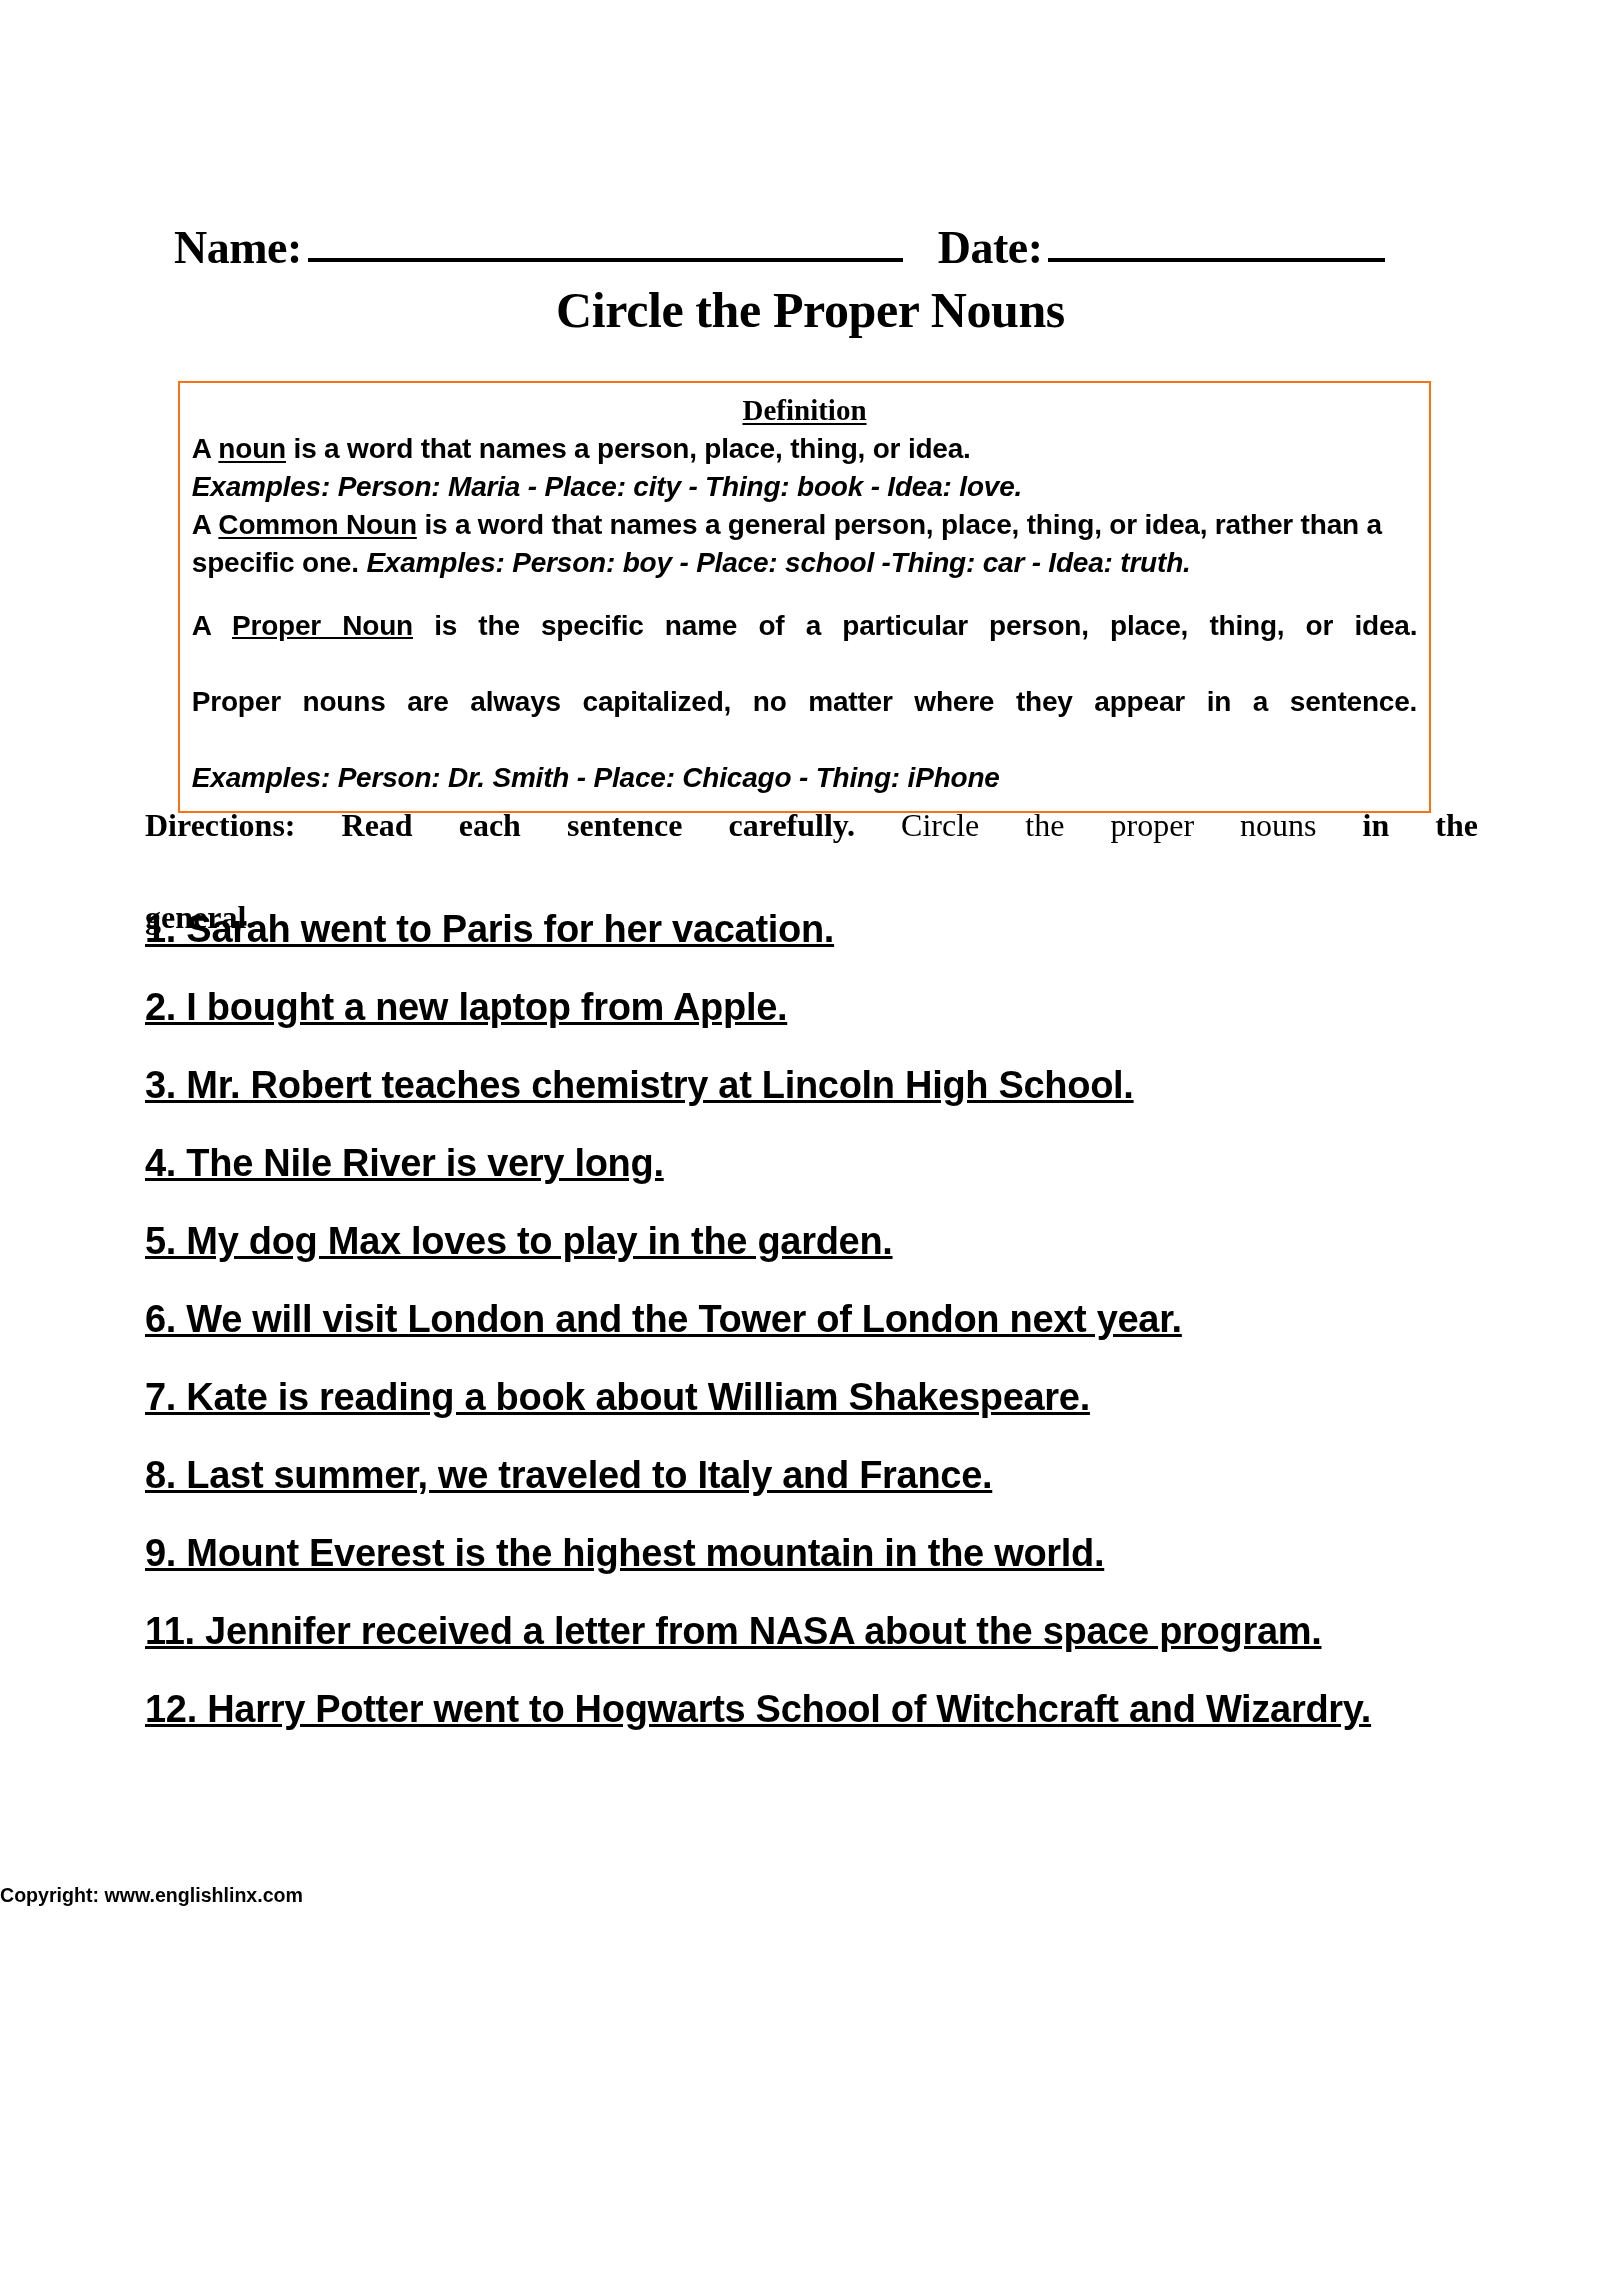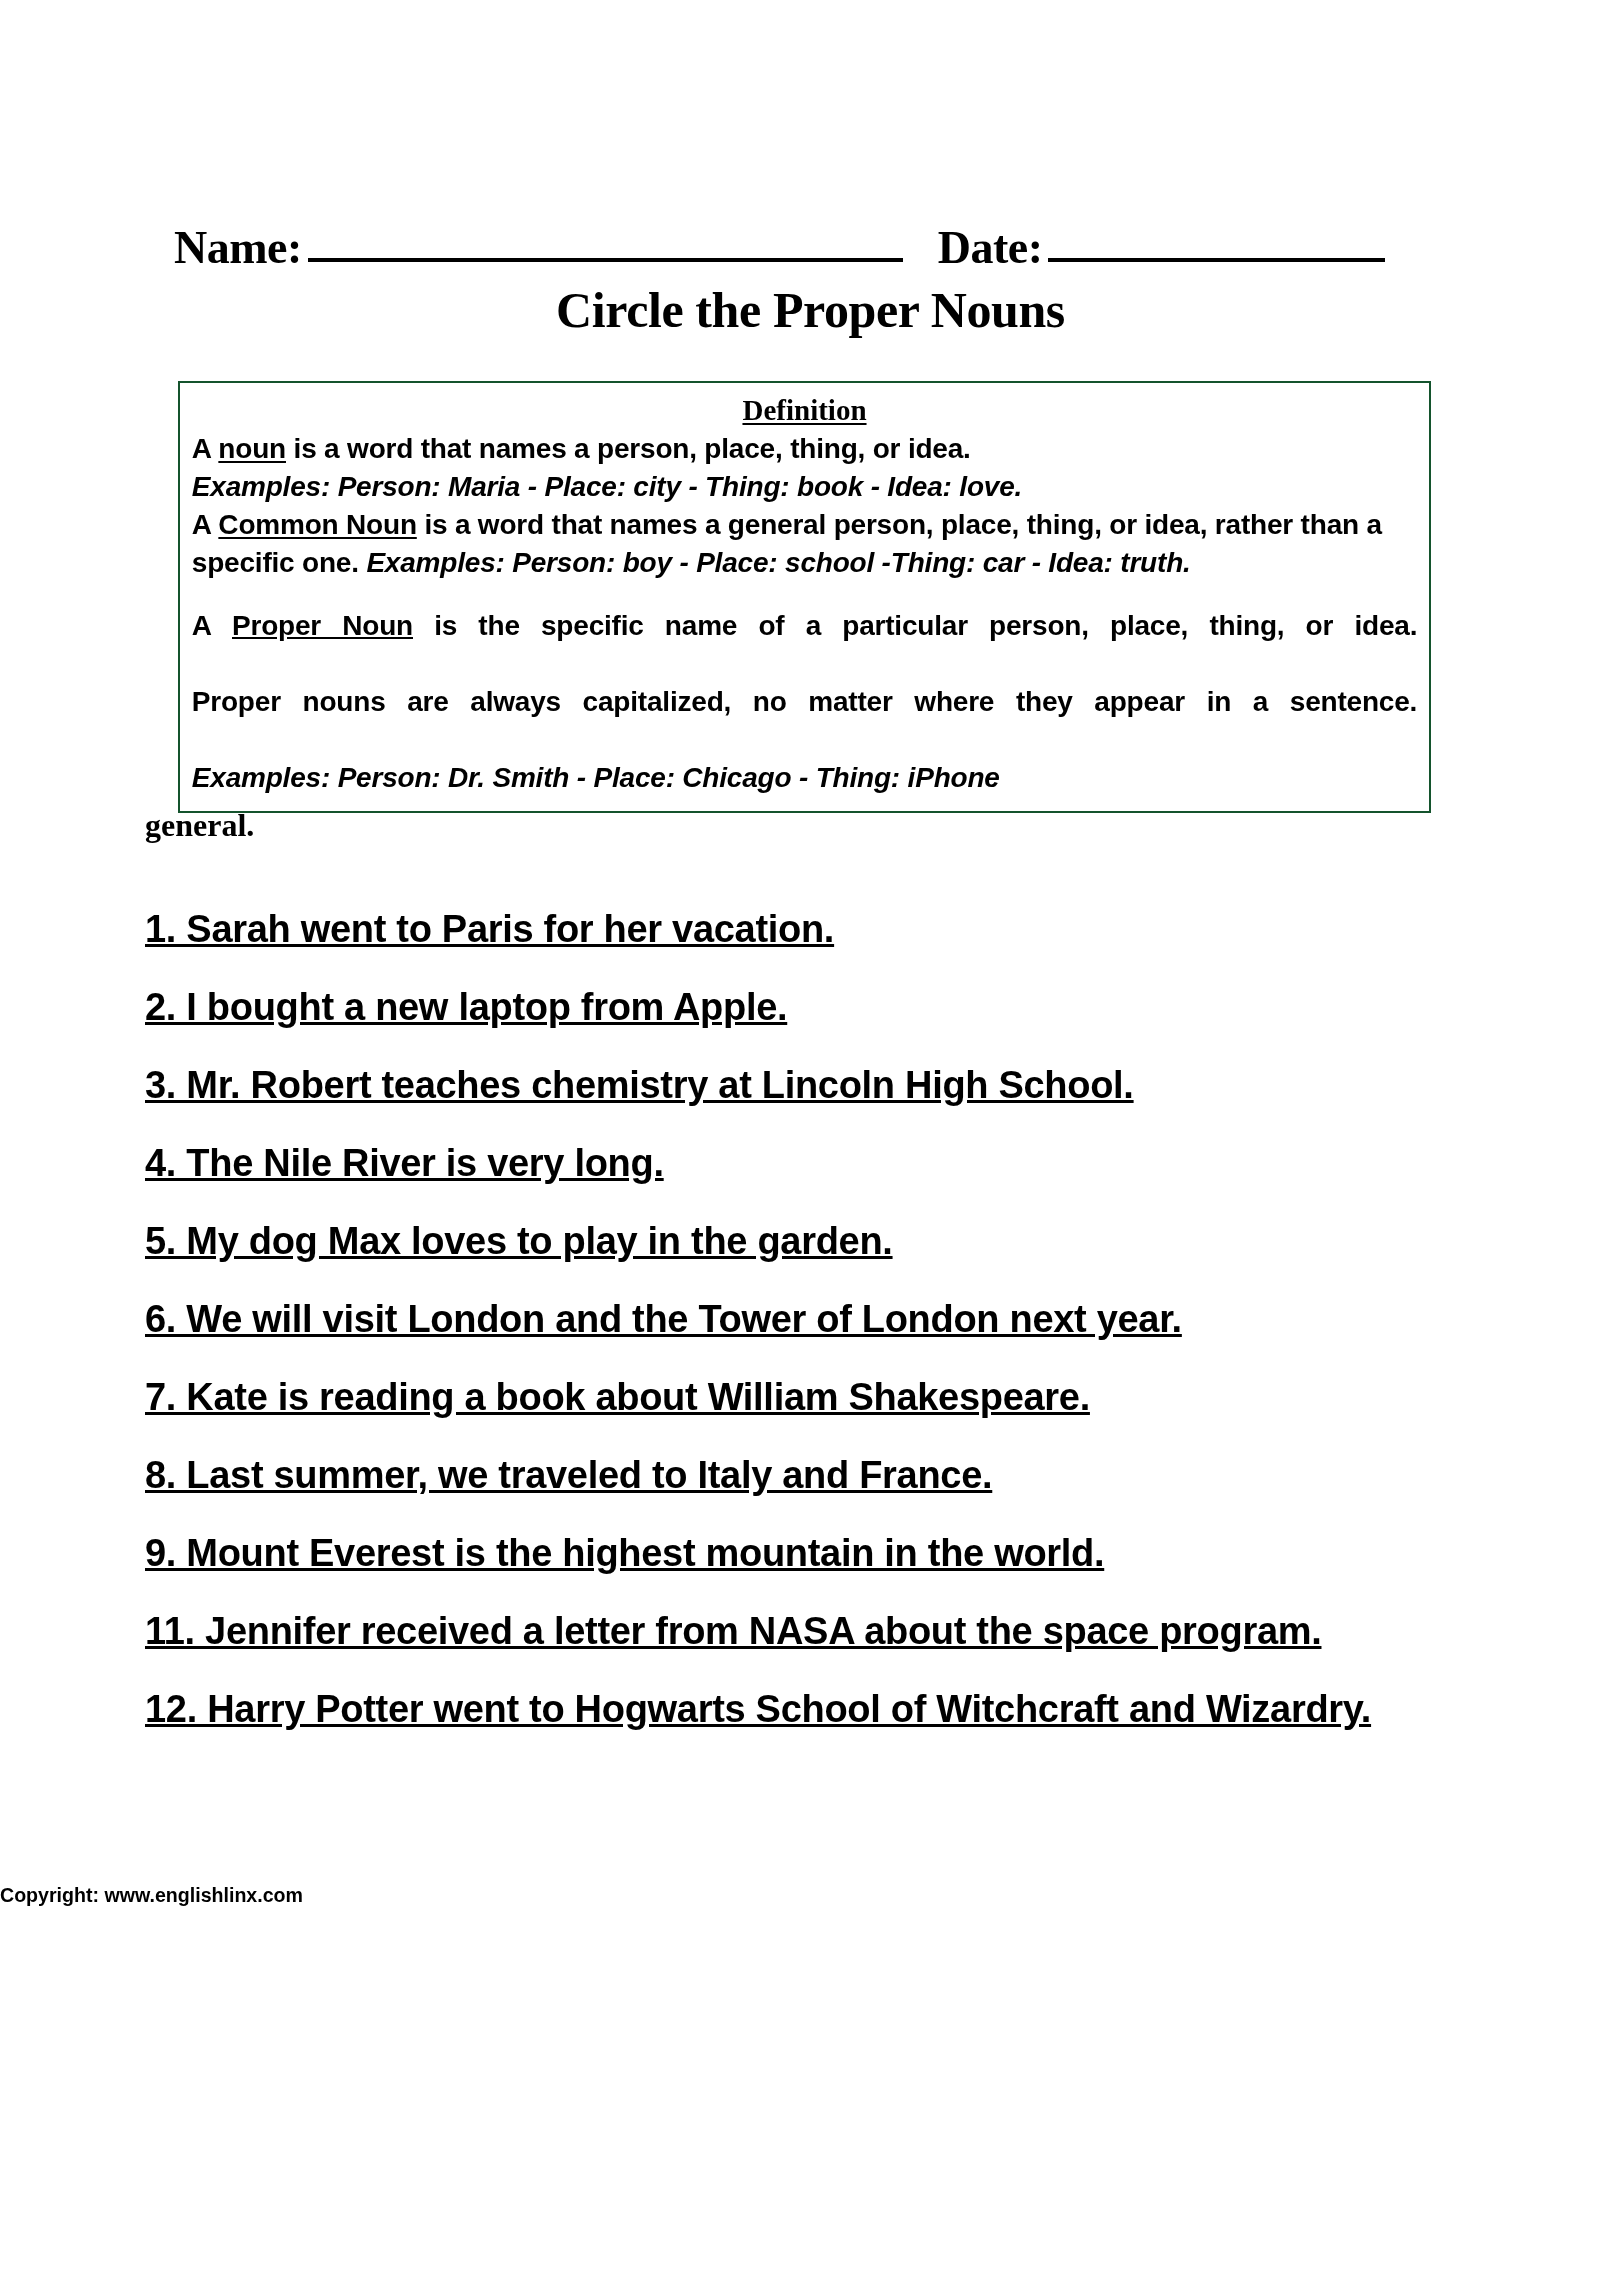--- a/index.html
+++ b/index.html
@@ -67,21 +67,21 @@
   }
 
   
   .def-box {
     position: absolute;
     left: 178px;
     top: 381px;
     width: 1253px;
     min-height: 384px;
     box-sizing: border-box;
-    border: 2px solid #14532d;
+    border: 2px solid #f97316;
     background: #ffffff;
     padding: 7.8px 11.8px 13.7px 11.8px;
   }
   .def-heading {
     text-align: center;
     font-family: "Liberation Serif", serif;
     font-weight: bold;
     font-size: 29px;
     line-height: 39px;
     text-decoration: underline;
@@ -197,20 +197,21 @@
     <div class="def-line"><span>A </span><u>Common Noun</u><span> is a word that names a general person, place, thing, or idea, rather than a specific one. </span><i>Examples: Person: boy - Place: school -Thing: car - Idea:  truth.</i></div>
 
     <div class="def-para">
       <span class="just-line"><span>A </span><u>Proper Noun</u><span> is the specific name of a particular person, place, thing, or idea.</span></span>
       <span class="just-line">Proper nouns are always capitalized, no matter where they appear in a sentence.</span>
       <span class="just-line last-line"><i>Examples: Person: Dr. Smith - Place: Chicago - Thing: iPhone</i></span>
     </div>
   </div>
 
   <div class="directions">
+    <span class="just-line"><b>Directions: Read each sentence carefully.</b><span> Circle the proper nouns </span><b>in the</b></span>
     <span class="just-line last-line"><b>general.</b></span>
   </div>
 
   <div class="sentences">
     <div class="sentence-item">1. Sarah went to Paris for her vacation.</div>
     <div class="sentence-item">2. I bought a new laptop from Apple.</div>
     <div class="sentence-item">3. Mr. Robert teaches chemistry at Lincoln High School.</div>
     <div class="sentence-item">4. The Nile River is very long.</div>
     <div class="sentence-item">5. My dog Max loves to play in the garden.</div>
     <div class="sentence-item">6. We will visit London and the Tower of London next year.</div>

